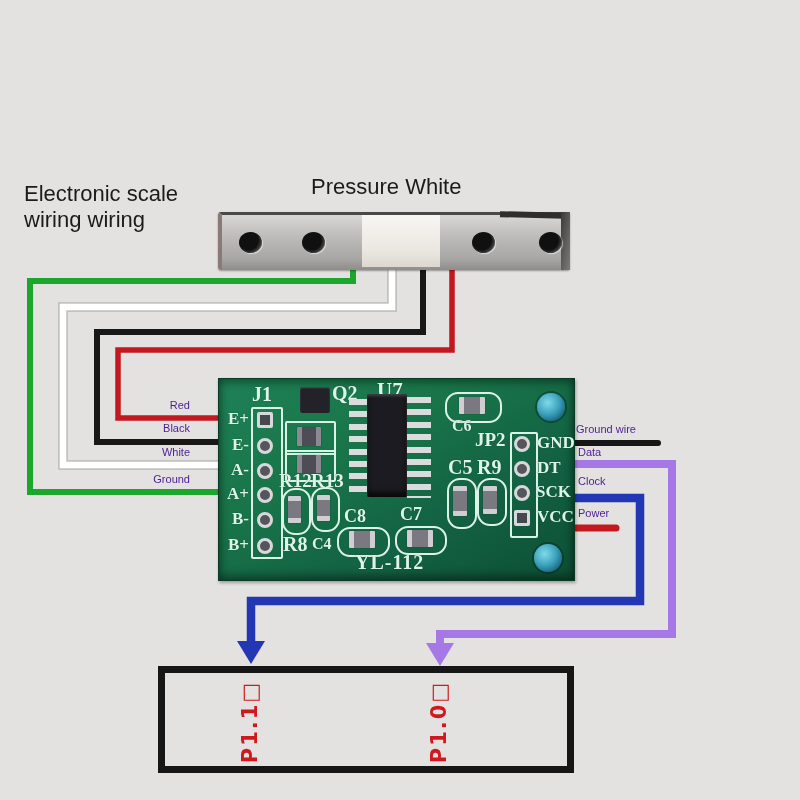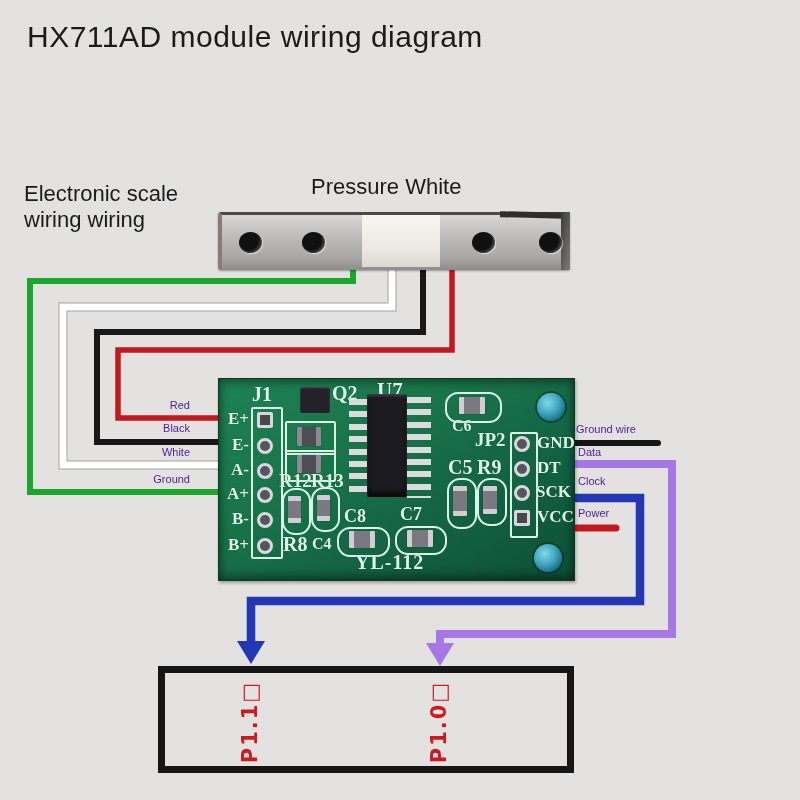--- a/index.html
+++ b/index.html
@@ -64,21 +64,20 @@
   .mcu-box{position:absolute;left:158px;top:666px;width:402px;height:93px;border:7px solid #161616;z-index:2;}
   .port{position:absolute;width:120px;height:26px;text-align:center;transform:rotate(-90deg);
      font-family:"DejaVu Sans",sans-serif;font-weight:700;font-size:21px;letter-spacing:2px;color:#d0191f;z-index:4;}
   .mcu-caption{position:absolute;left:281px;top:711px;font-size:15.5px;color:#161616;z-index:4;}
 </style>
 </head>
 <body>
 
 <div class="canvas">
 
-  <div class="main-title">HX711AD module wiring diagram</div>
   <div class="subtitle">
     <div>Electronic scale</div>
     <div>wiring wiring</div>
   </div>
   <div class="sensor-label">Pressure White</div>
 
   <svg class="wires" width="800" height="800">
     <path d="M353 248 L353 281 L30 281 L30 492 L219 492" fill="none" stroke="#1ba62c" stroke-width="6"></path>
     <path d="M392 248 L392 307 L63 307 L63 465 L219 465" fill="none" stroke="#c2c2c0" stroke-width="10"></path>
     <path d="M392 248 L392 307 L63 307 L63 465 L219 465" fill="none" stroke="#ffffff" stroke-width="6.5"></path>

